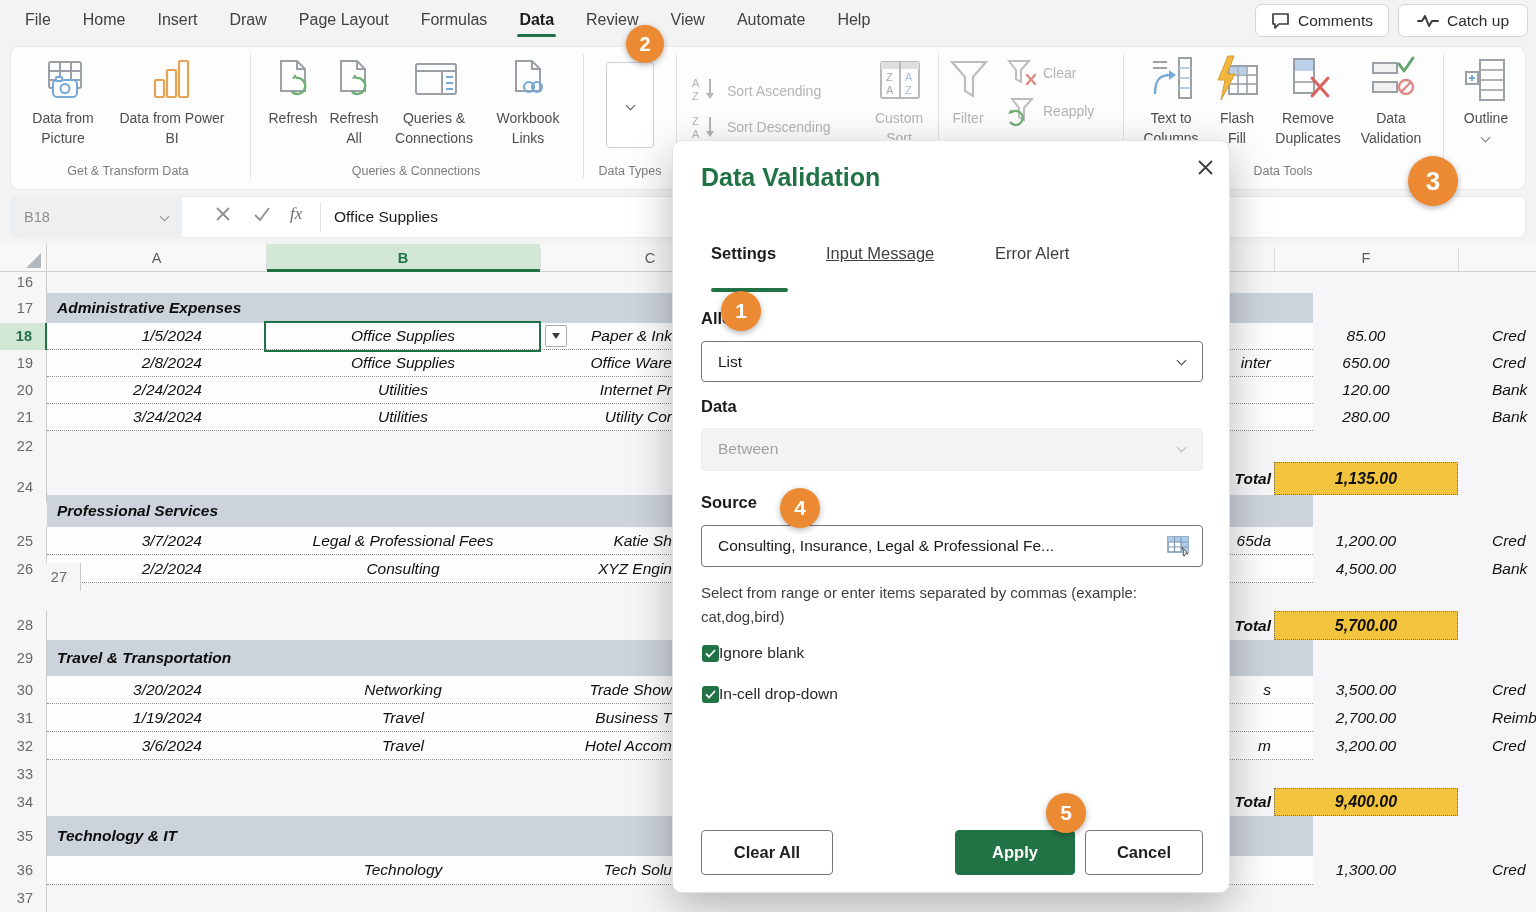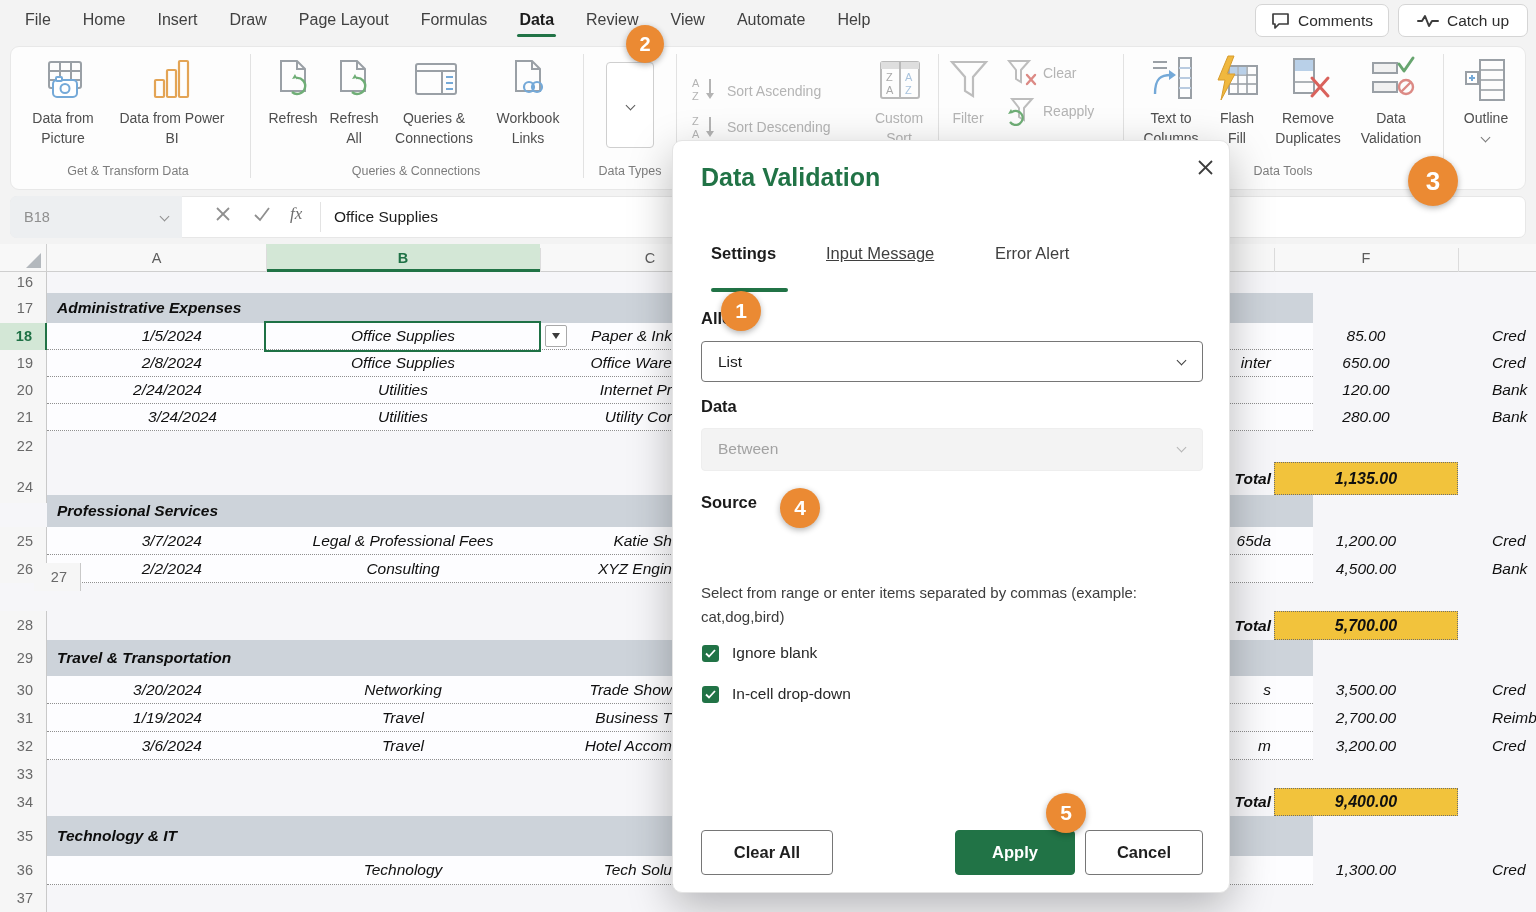--- a/index.html
+++ b/index.html
@@ -72,21 +72,21 @@
   .dlg-tab.active { color:#1b1b1b; font-weight:700; }
   #tab-underline { position:absolute; left:38px; top:147px; width:77px; height:3.5px; background:#217346; border-radius:2px; }
   .fld-label { position:absolute; left:28px; font-size:16.5px; font-weight:700; color:#1b1b1b; }
   .dlg-select { position:absolute; left:28px; width:502px; height:41px; border:1px solid #767676; border-radius:4px; background:#fff; font-size:15.5px; color:#1b1b1b; line-height:39px; padding-left:16px; }
   .dlg-select .chev { position:absolute; right:17px; top:15px; border-color:#3f3f3f; }
   .dlg-select.disabled { background:#f3f3f3; border-color:#eeeeee; color:#a2a2a2; }
   .dlg-select.disabled .chev { border-color:#b5b5b5; }
   #source-input { position:absolute; left:28px; top:384px; width:502px; height:42px; border:1px solid #767676; border-radius:4px; background:#fff; font-size:15.5px; color:#1b1b1b; line-height:40px; padding-left:16px; white-space:nowrap; overflow:hidden; }
   #range-icon { position:absolute; right:10px; top:10px; }
   .helper { position:absolute; left:28px; width:510px; font-size:15px; color:#3d3d3d; line-height:24px; }
-  .cb-row { position:absolute; left:29px; display:flex; align-items:center; gap:13px; }
+  .cb-row { position:absolute; left:29px; display:flex; align-items:center; }
   .cb-box { width:17px; height:17px; background:#217346; border-radius:3px; display:flex; align-items:center; justify-content:center; }
   .cb-label { font-size:15.5px; color:#282828; }
   .dlg-btn { position:absolute; top:689px; height:45px; border:1px solid #767676; border-radius:4px; background:#fff; display:flex; align-items:center; justify-content:center; font-size:16.5px; font-weight:600; color:#1f1f1f; }
   #btn-clear-all { left:28px; width:132px; }
   #btn-apply { left:282px; width:120px; background:#217346; border-color:#217346; color:#fff; }
   #btn-cancel { left:412px; width:118px; }
 
   
   .badge { position:absolute; border-radius:50%; background:#EB8A33; color:#fff; font-weight:700; display:flex; align-items:center; justify-content:center; box-shadow:0 2px 6px rgba(0,0,0,.3); z-index:300; }
 </style>
@@ -385,21 +385,21 @@
     <div class="rh" style="top: 377px; height: 27px; line-height: 27px;">20</div>
     <div class="srow data" style="top: 377px; height: 27px;">
       <div class="cell ra" style="left: 0px; width: 219px; padding-right: 64px;">2/24/2024</div>
       <div class="cell ca" style="left: 219px; width: 274px;">Utilities</div>
       <div class="cell ra" style="left: 493px; width: 132px;">Internet Pr</div>
       <div class="cell ca" style="left: 1227px; width: 184px;">120.00</div>
       <div class="cell " style="left: 1445px; width: 120px;">Bank</div>
     </div>
     <div class="rh" style="top: 404px; height: 27px; line-height: 27px;">21</div>
     <div class="srow data" style="top: 404px; height: 27px;">
-      <div class="cell ra" style="left: 15px; width: 219px; padding-right: 64px;">3/24/2024</div>
+      <div class="cell ra" style="left: 0px; width: 219px; padding-right: 64px;">3/24/2024</div>
       <div class="cell ca" style="left: 219px; width: 274px;">Utilities</div>
       <div class="cell ra" style="left: 493px; width: 132px;">Utility Cor</div>
       <div class="cell ca" style="left: 1227px; width: 184px;">280.00</div>
       <div class="cell " style="left: 1445px; width: 120px;">Bank</div>
     </div>
     <div class="rh" style="top: 431px; height: 31px; line-height: 31px;">22</div>
     <div class="srow empty" style="top: 431px; height: 31px;"></div>
     <div class="rh" style="top: 462px; height: 33px; line-height: 33px;">23</div>
     <div class="srow total" style="top: 462px; height: 33px;">
       <div class="cell ra total-label" style="left: 1043px; width: 181px;">Total</div>
@@ -510,20 +510,33 @@
     <span class="chev"></span>
   </div>
 
   <div class="fld-label" style="top:256px;">Data</div>
   <div class="dlg-select disabled" style="top:287px;height:43px;">
     <span>Between</span>
     <span class="chev"></span>
   </div>
 
   <div class="fld-label" style="top:352px;">Source</div>
+  <div id="source-input">
+    <span>Consulting, Insurance, Legal &amp; Professional Fe...</span>
+    <svg id="range-icon" width="25" height="21" viewBox="0 0 25 21">
+      <rect x="1" y="1" width="20" height="15" fill="#fff" stroke="#7d99b6" stroke-width="1.6"></rect>
+      <rect x="1" y="1" width="20" height="5" fill="#aecbeb"></rect>
+      <rect x="14" y="6" width="7" height="10" fill="#aecbeb"></rect>
+      <line x1="7.5" y1="1" x2="7.5" y2="16" stroke="#7d99b6" stroke-width="1.2"></line>
+        <line x1="14" y1="1" x2="14" y2="16" stroke="#7d99b6" stroke-width="1.2"></line>
+      <line x1="1" y1="6" x2="21" y2="6" stroke="#7d99b6" stroke-width="1.2"></line>
+        <line x1="1" y1="11" x2="21" y2="11" stroke="#7d99b6" stroke-width="1.2"></line>
+      <path d="M15 11 l6 7 l-2.4 -0.6 l-1.2 2.6 l-1.6 -0.8 l1 -2.6 z" fill="#fff" stroke="#555" stroke-width="1"></path>
+    </svg>
+  </div>
   <div class="helper" style="top:464px;">cat,dog,bird)</div>
   <div class="helper" style="top:440px;">Select from range or enter items separated by commas (example:</div>
 
   <div class="cb-row" style="top:503px;">
     <span class="cb-box">
       <svg width="11" height="9" viewBox="0 0 11 9">
           <polyline points="1,4.5 4,7.5 10,1" fill="none" stroke="#fff" stroke-width="1.8"></polyline>
         </svg>
     </span>
     <span class="cb-label">Ignore blank</span>

